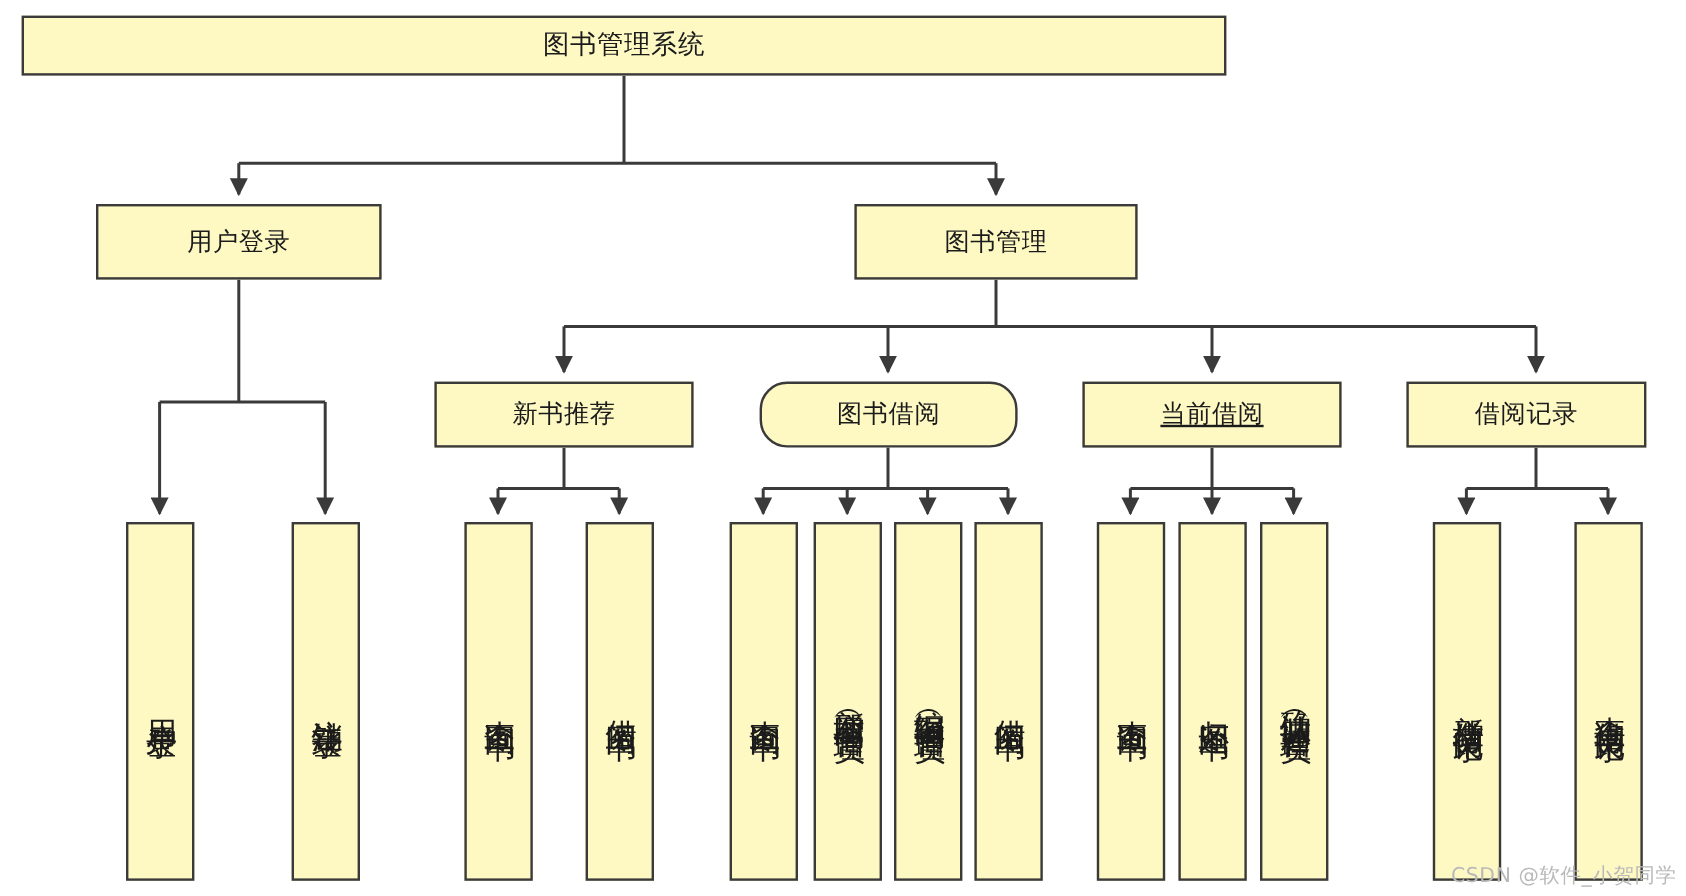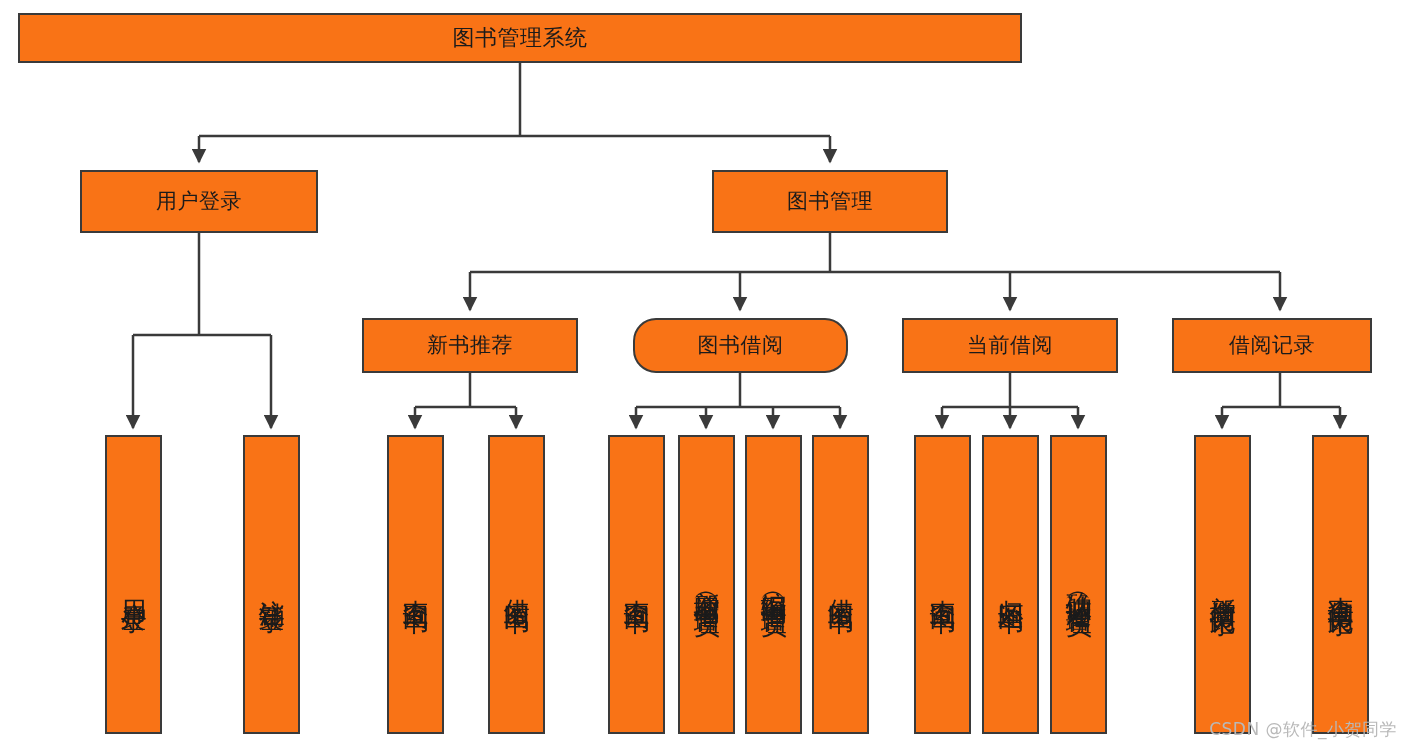--- a/index.html
+++ b/index.html
@@ -23,21 +23,21 @@
     left: 0;
     top: 0;
     width: 1405px;
     height: 747px;
     pointer-events: none;
   }
   .node {
     position: absolute;
     box-sizing: border-box;
     border: 2.5px solid #3a3a3a;
-    background: #f97316;
+    background: #fef9c3;
     color: #1b1b1b;
     display: flex;
     align-items: center;
     justify-content: center;
   }
   .node .label {
     display: block;
     line-height: 1.18;
     letter-spacing: 0.5px;
   }
@@ -140,21 +140,21 @@
   <div class="node h" style="left:362px; top:318px; width:216px; height:55px;">
     <span class="label">新书推荐</span>
   </div>
 
   <div class="node h" style="left:712px; top:170px; width:236px; height:63px;">
     <span class="label">图书管理</span>
   </div>
   <div class="node h" style="left:633px; top:318px; width:215px; height:55px;border-radius:23px;">
     <span class="label">图书借阅</span>
   </div>
-  <div class="node h" style="left:902px; top:318px; width:216px; height:55px;">
+  <div class="node h" style="left:902px; top:318px; width:216px; height:55px;text-decoration:underline;">
     <span class="label">当前借阅</span>
   </div>
   <div class="node h" style="left:1172px; top:318px; width:200px; height:55px;">
     <span class="label">借阅记录</span>
   </div>
 
   <div class="node v" style="left:105px; top:435px; width:57px; height:299px;">
     <span class="label">用户登录</span>
   </div>
   <div class="node v" style="left:243px; top:435px; width:57px; height:299px;">

